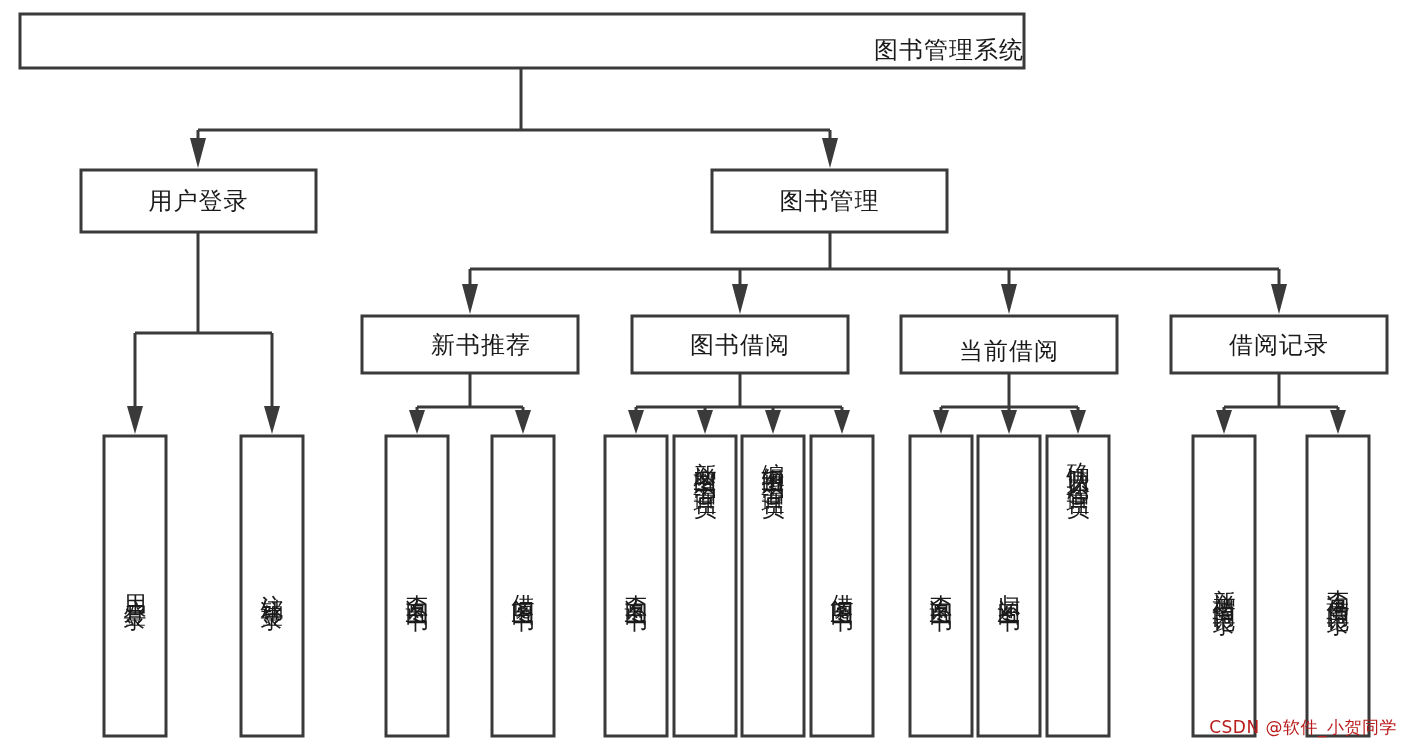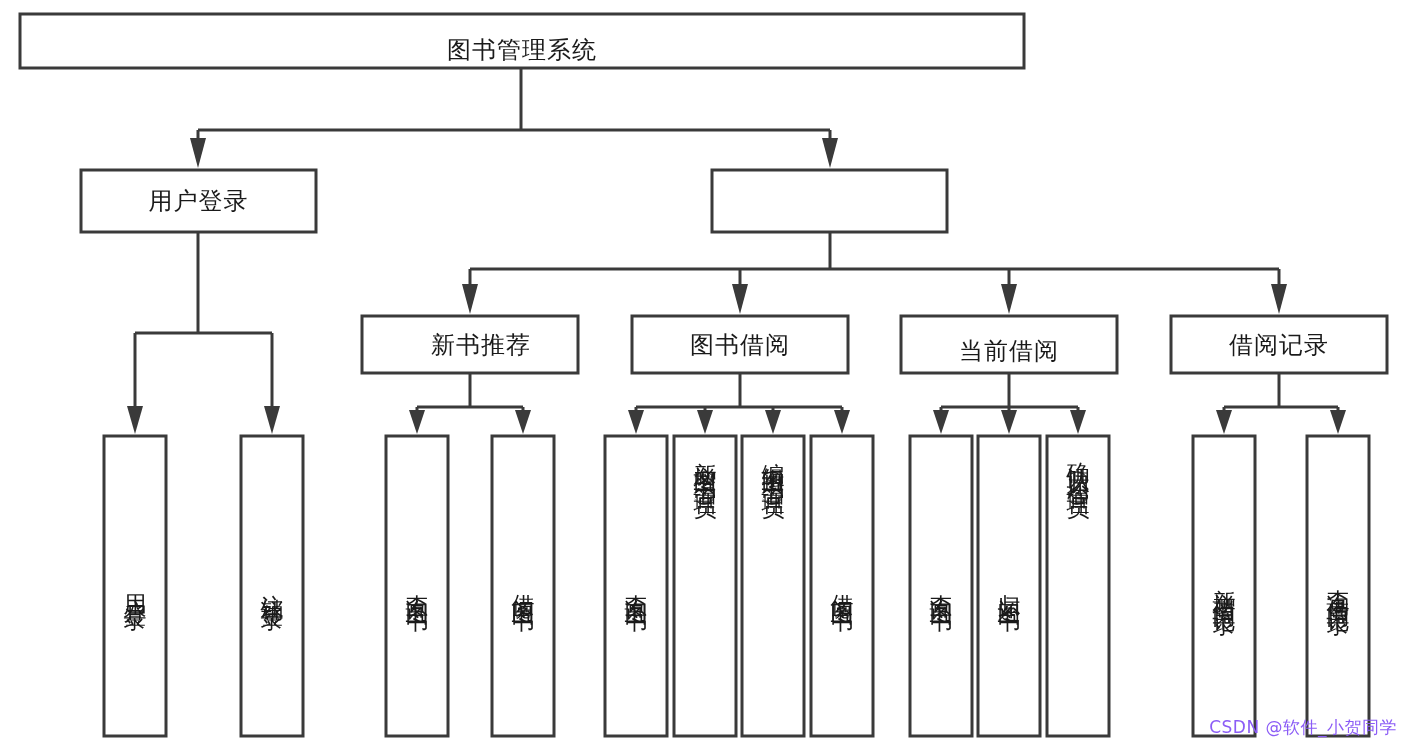--- a/index.html
+++ b/index.html
@@ -74,21 +74,21 @@
     color: #1a1a1a;
     letter-spacing: 1px;
     white-space: nowrap;
   }
   #watermark {
     position: absolute;
     right: 8px;
     bottom: 8px;
     font-family: "DejaVu Sans", "Liberation Sans", sans-serif;
     font-size: 17px;
-    color: #8b5cf6;
+    color: #b91c1c;
     letter-spacing: 0.5px;
     white-space: nowrap;
   }
 </style>
 </head>
 <body>
 
 <div id="diagram-root">
 
   <svg class="diagram" viewBox="0 0 1405 747" xmlns="http://www.w3.org/2000/svg">
@@ -181,28 +181,31 @@
 
       <rect class="node-box" x="910" y="436" width="62" height="300"></rect>
       <rect class="node-box" x="978" y="436" width="62" height="300"></rect>
       <rect class="node-box" x="1047" y="436" width="62" height="300"></rect>
 
       <rect class="node-box" x="1193" y="436" width="62" height="300"></rect>
       <rect class="node-box" x="1307" y="436" width="62" height="300"></rect>
     </g>
   </svg>
 
-  <div class="hlabel-wrap" style="left:20px; top:14px; width:1004px; height:72px;">
+  <div class="hlabel-wrap" style="left:20px; top:14px; width:1004px; height:72px;justify-content:flex-end;">
     <span class="hlabel-text">图书管理系统</span>
   </div>
 
   <div class="hlabel-wrap" style="left:81px; top:170px; width:235px; height:62px;">
     <span class="hlabel-text">用户登录</span>
   </div>
 
+  <div class="hlabel-wrap" style="left:712px; top:170px; width:235px; height:62px;">
+    <span class="hlabel-text">图书管理</span>
+  </div>
 
   <div class="hlabel-wrap" style="left:362px; top:316px; width:216px; height:57px;padding-left:11px;">
     <span class="hlabel-text">新书推荐</span>
   </div>
 
   <div class="hlabel-wrap" style="left:632px; top:316px; width:216px; height:57px;">
     <span class="hlabel-text">图书借阅</span>
   </div>
 
   <div class="hlabel-wrap" style="left:901px; top:316px; width:216px; height:69px;">

